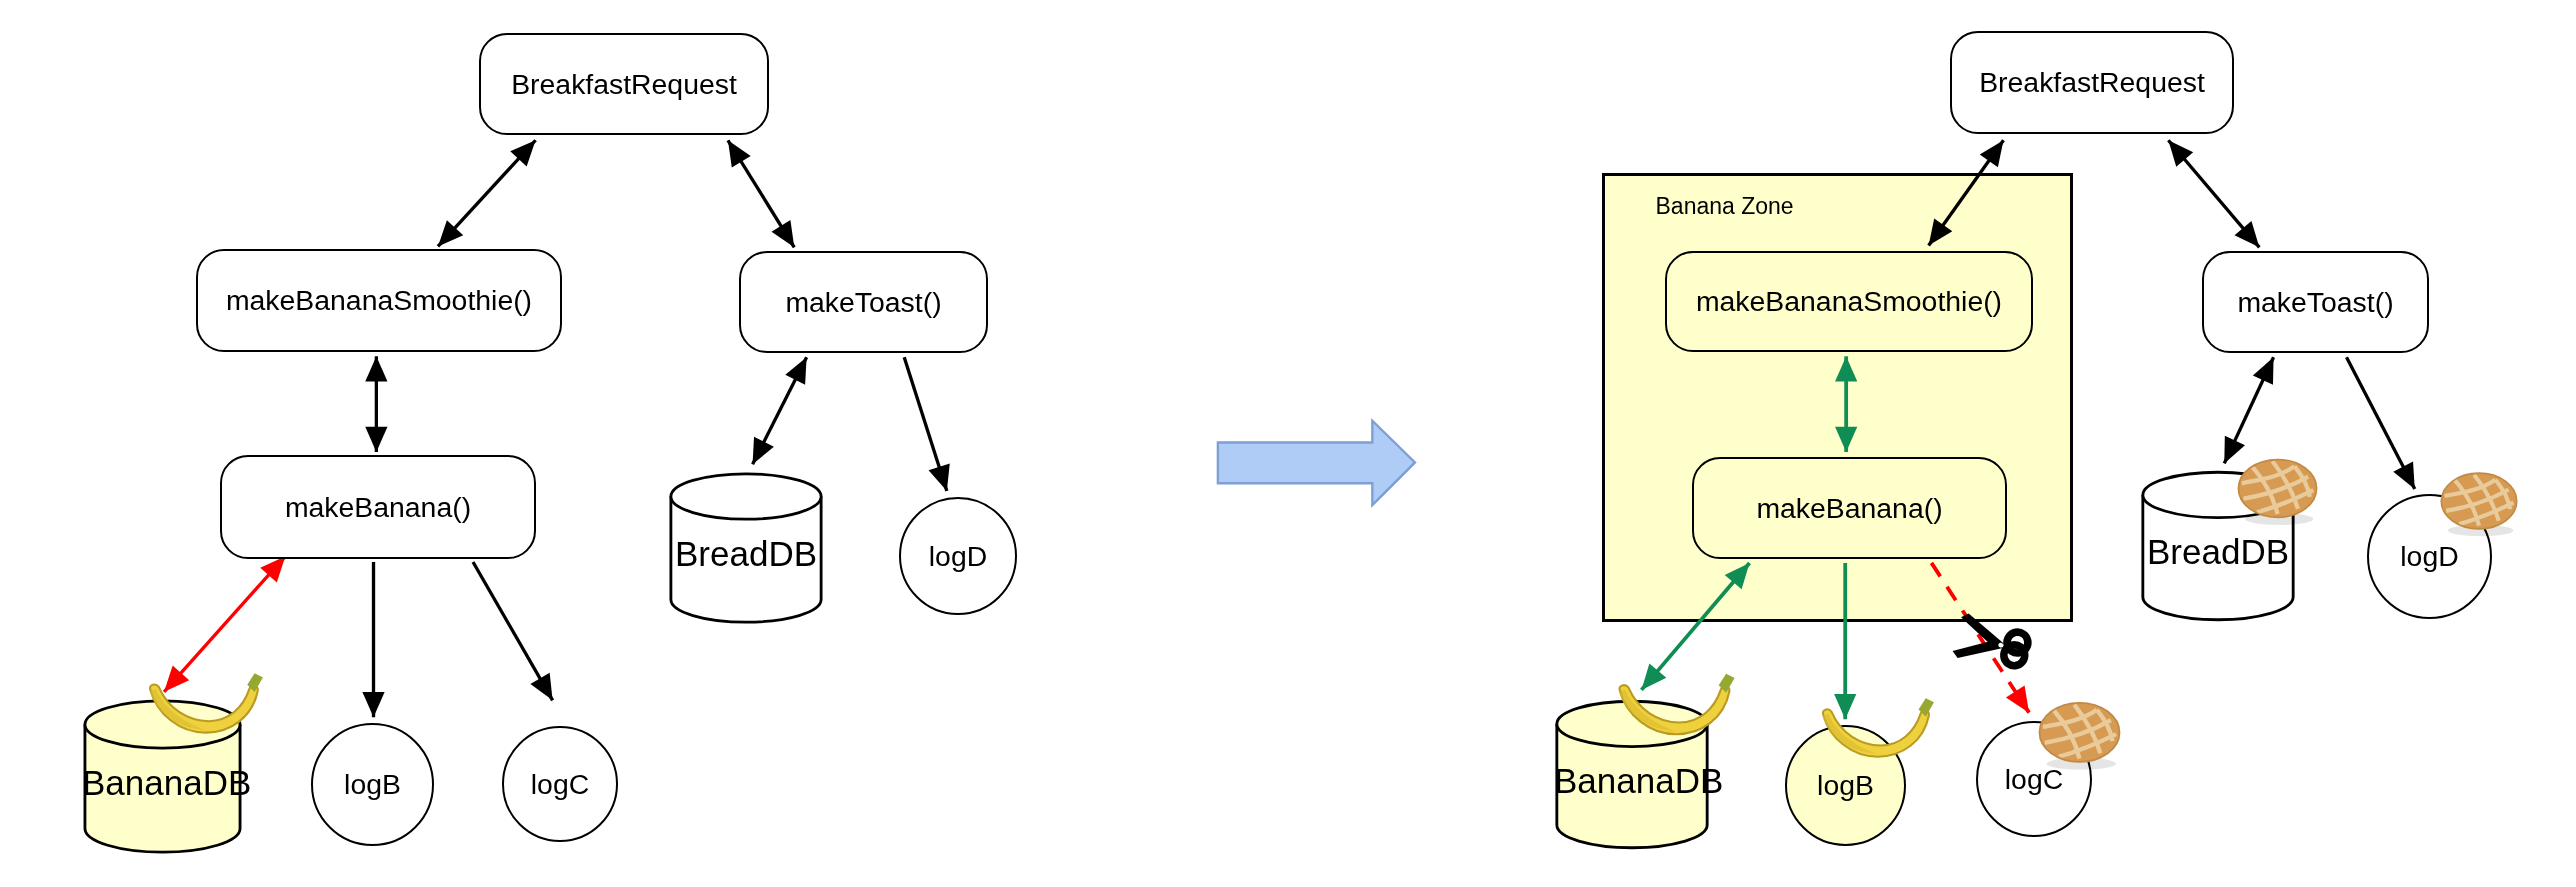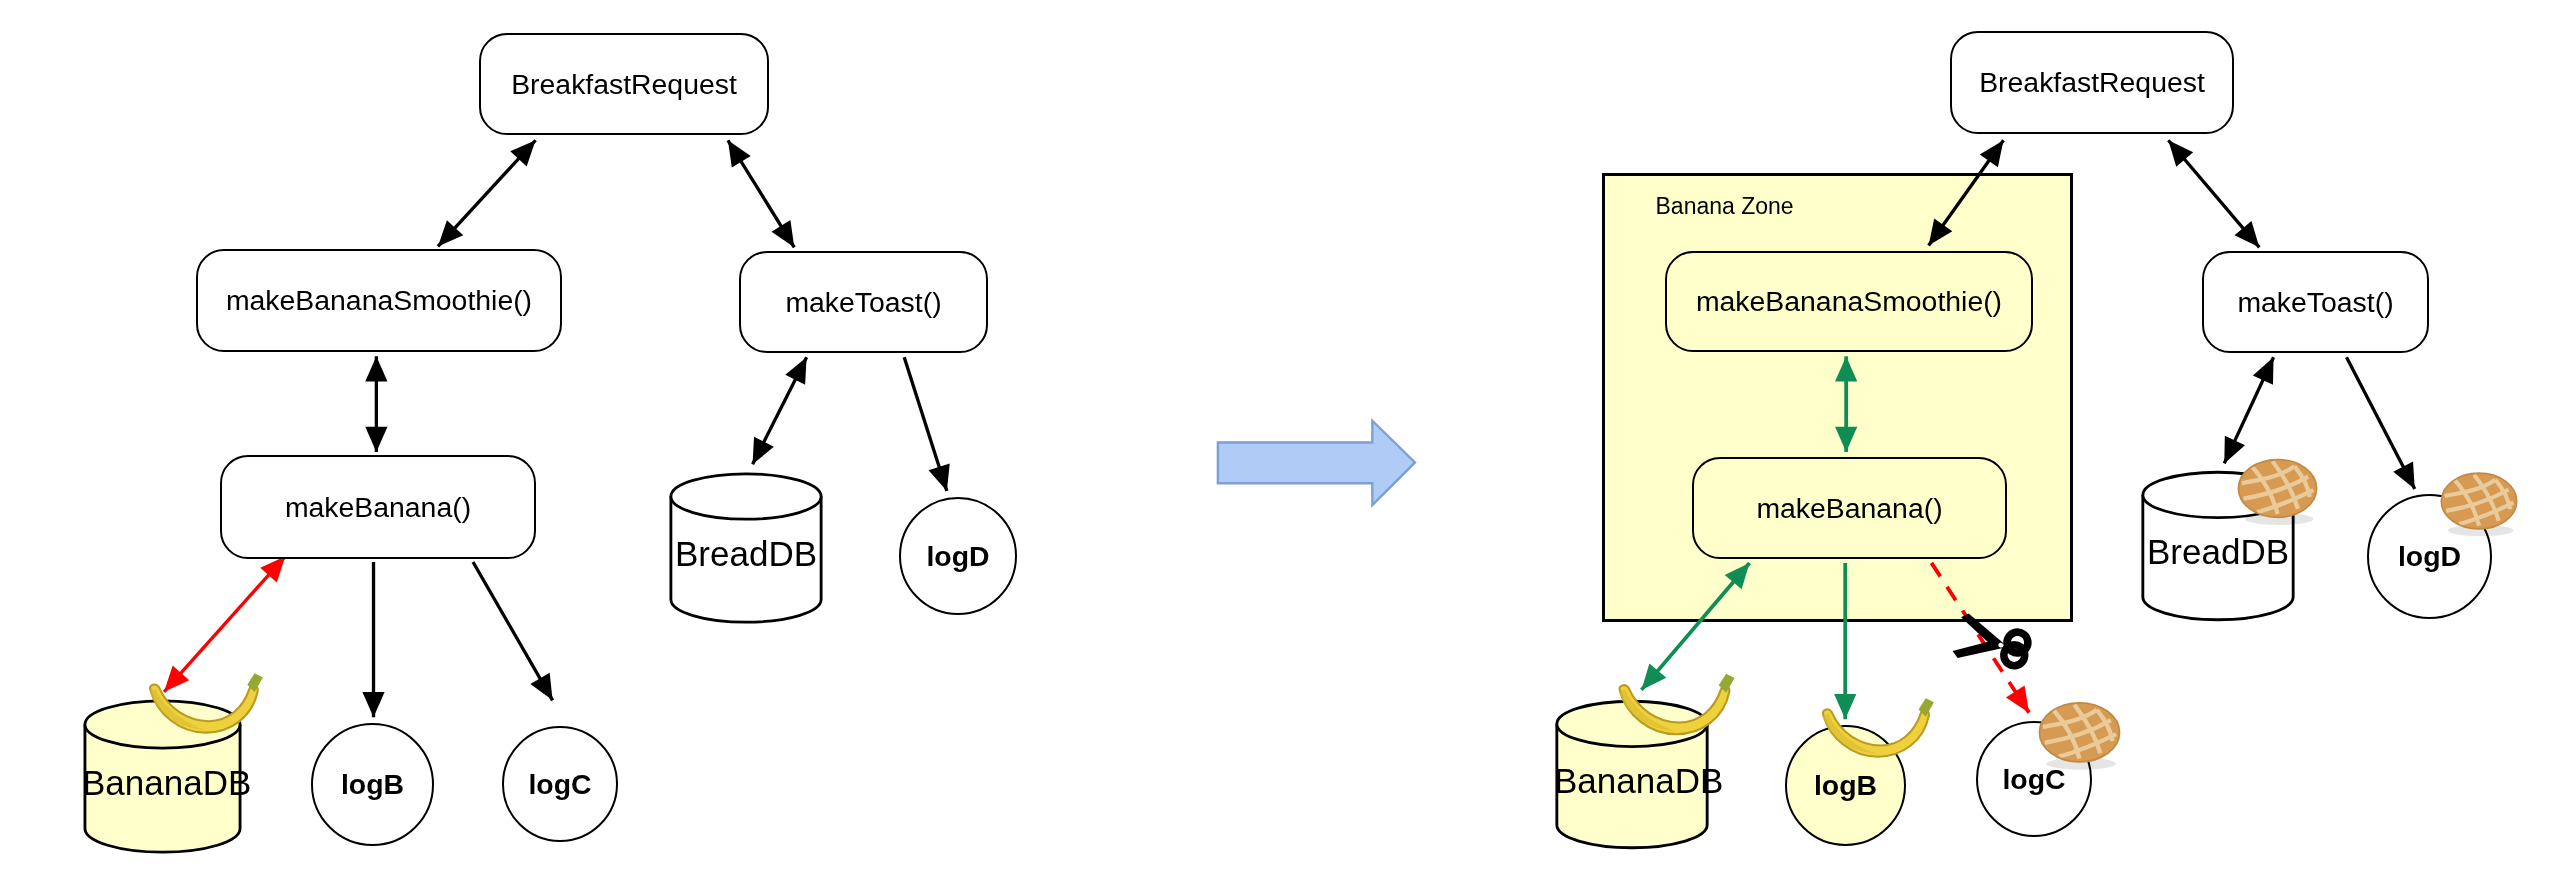--- a/index.html
+++ b/index.html
@@ -3,21 +3,21 @@
 <meta charset="utf-8">
 <style>
   html,body{margin:0;padding:0;background:#ffffff;}
   #canvas{position:relative;width:2576px;height:887px;background:#ffffff;overflow:hidden;
           font-family:"Liberation Sans",sans-serif;color:#000;}
   .layer{position:absolute;left:0;top:0;}
   .node{position:absolute;display:flex;align-items:center;justify-content:center;
         box-sizing:border-box;font-size:28.4px;text-align:center;z-index:3;}
   .rbox{background:#ffffff;border:2.8px solid #000;border-radius:28px;}
   .rbox.yellow{background:#FFFFCC;}
-  .circle{background:#ffffff;border:2.8px solid #000;border-radius:50%;font-weight:bold;}
+  .circle{background:#ffffff;border:2.8px solid #000;border-radius:50%;}
   .circle.yellow{background:#FFFFCC;}
   .cyl{position:absolute;z-index:3;}
   .cyl .cyl-label{position:absolute;left:0;right:0;top:54%;transform:translateY(-50%);
         text-align:center;font-size:35px;}
   .zone{position:absolute;left:1602px;top:173px;width:471px;height:449px;
         background:#FFFFCC;border:3.8px solid #000;box-sizing:border-box;z-index:0;}
   .zone-label{position:absolute;left:27.5px;top:17px;font-size:23px;margin-left:23px;}
   .icon{position:absolute;z-index:4;}
 </style>
 </head>

